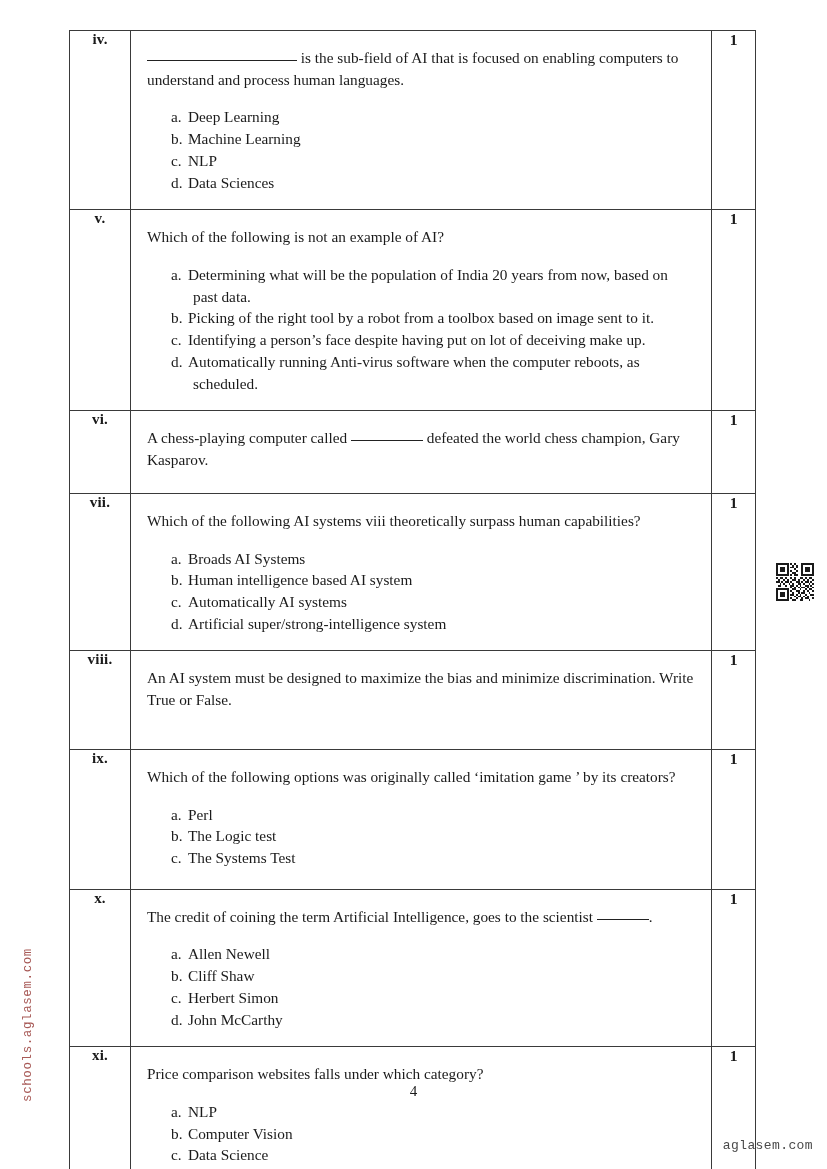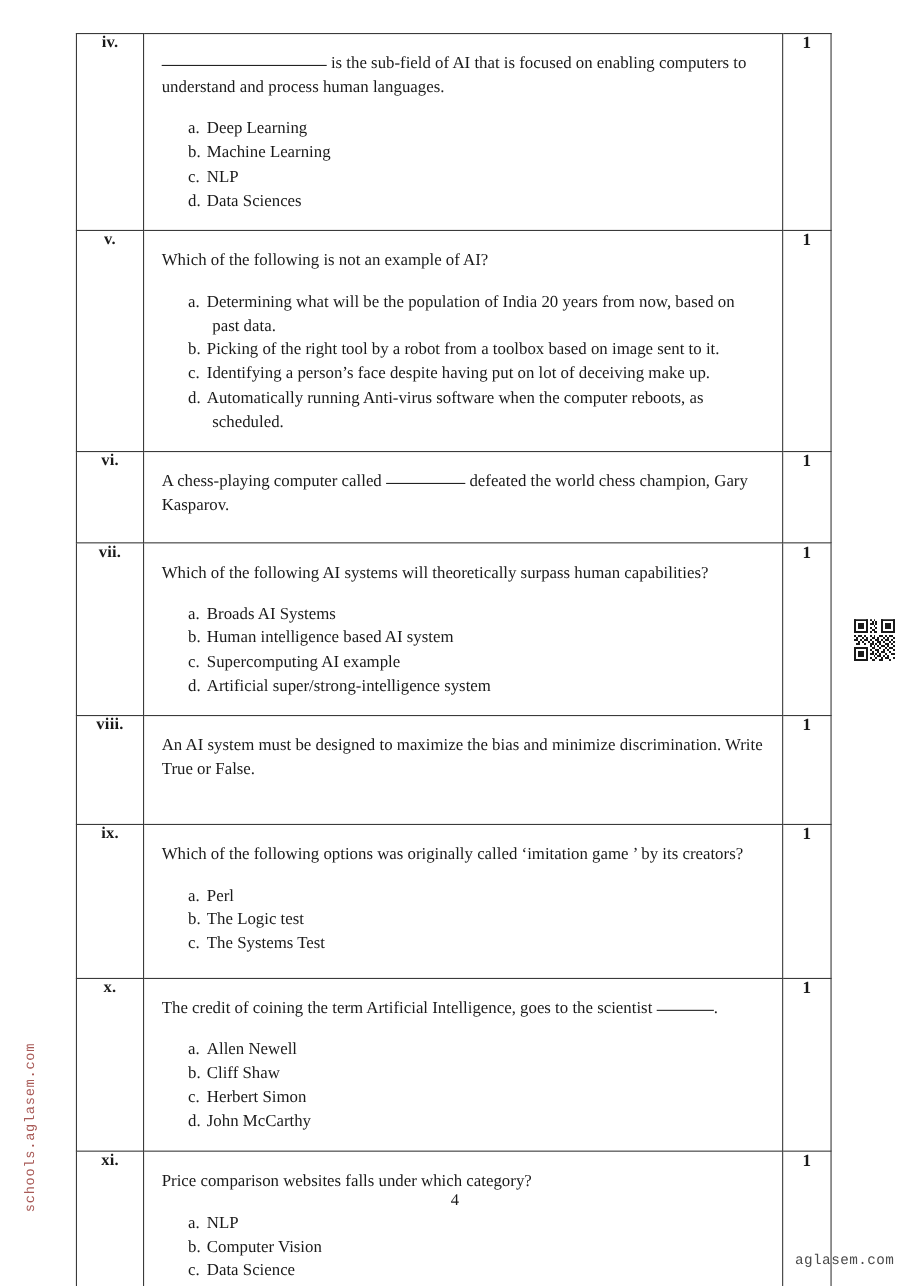--- a/index.html
+++ b/index.html
@@ -201,25 +201,25 @@
         <tr class="r-vi">
           <td class="num-cell">vi.</td>
           <td class="body-cell">
             <p class="stem"><span>A chess-playing computer called</span> <span class="blank-mid"></span> <span>defeated the world chess champion, Gary Kasparov.</span></p>
           </td>
           <td class="marks-cell">1</td>
         </tr>
         <tr class="r-vii">
           <td class="num-cell">vii.</td>
           <td class="body-cell">
-            <p class="stem"><span>Which of the following AI systems will theoretically surpass human capabilities?</span></p>
+            <p class="stem"><span>Which of the following AI systems viii theoretically surpass human capabilities?</span></p>
             <ol class="opts">
               <li><span class="lbl">a.</span><span>Broads AI Systems</span></li>
               <li><span class="lbl">b.</span><span>Human intelligence based AI system</span></li>
-              <li><span class="lbl">c.</span><span>Supercomputing AI example</span></li>
+              <li><span class="lbl">c.</span><span>Automatically AI systems</span></li>
               <li><span class="lbl">d.</span><span>Artificial super/strong-intelligence system</span></li>
             </ol>
           </td>
           <td class="marks-cell">1</td>
         </tr>
         <tr class="r-viii">
           <td class="num-cell">viii.</td>
           <td class="body-cell">
             <p class="stem"><span>An AI system must be designed to maximize the bias and minimize discrimination. Write True or False.</span></p>
           </td>

